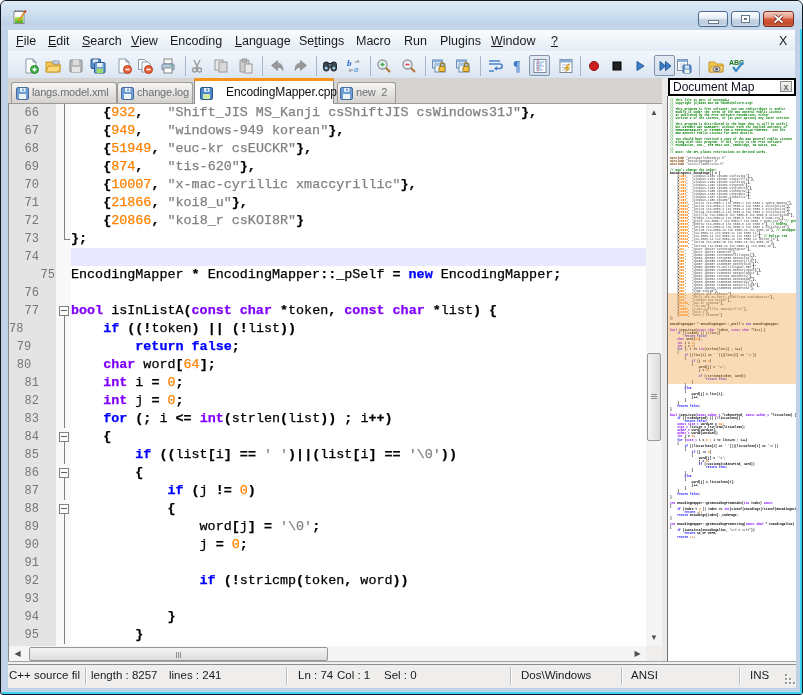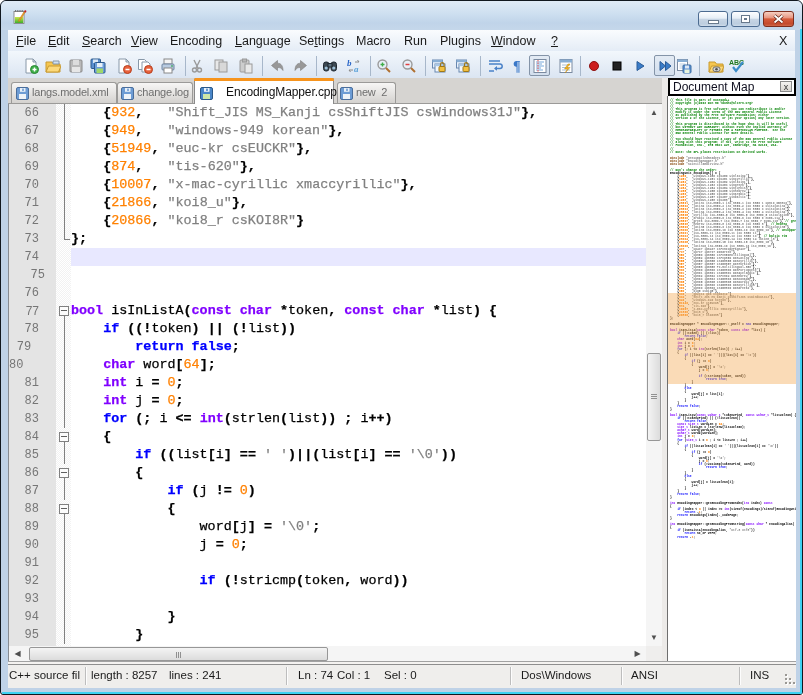--- a/index.html
+++ b/index.html
@@ -248,26 +248,26 @@
   <div style="position:absolute;left:55px;top:103px;width:15px;height:542px;background:#fff;background-image:conic-gradient(#f2f2f2 25%,#fff 25% 50%,#f2f2f2 50% 75%,#fff 75%);background-size:2px 2px"></div>
   <div style="position:absolute;left:8px;top:103px;width:30px;height:18px;line-height:18px;text-align:right;font-size:12px;color:#767676;font-family:'Liberation Mono',monospace">66</div>
     <div style="position:absolute;left:8px;top:121px;width:30px;height:18px;line-height:18px;text-align:right;font-size:12px;color:#767676;font-family:'Liberation Mono',monospace">67</div>
     <div style="position:absolute;left:8px;top:139px;width:30px;height:18px;line-height:18px;text-align:right;font-size:12px;color:#767676;font-family:'Liberation Mono',monospace">68</div>
     <div style="position:absolute;left:8px;top:157px;width:30px;height:18px;line-height:18px;text-align:right;font-size:12px;color:#767676;font-family:'Liberation Mono',monospace">69</div>
     <div style="position:absolute;left:8px;top:175px;width:30px;height:18px;line-height:18px;text-align:right;font-size:12px;color:#767676;font-family:'Liberation Mono',monospace">70</div>
     <div style="position:absolute;left:8px;top:193px;width:30px;height:18px;line-height:18px;text-align:right;font-size:12px;color:#767676;font-family:'Liberation Mono',monospace">71</div>
     <div style="position:absolute;left:8px;top:211px;width:30px;height:18px;line-height:18px;text-align:right;font-size:12px;color:#767676;font-family:'Liberation Mono',monospace">72</div>
     <div style="position:absolute;left:8px;top:229px;width:30px;height:18px;line-height:18px;text-align:right;font-size:12px;color:#767676;font-family:'Liberation Mono',monospace">73</div>
     <div style="position:absolute;left:8px;top:247px;width:30px;height:18px;line-height:18px;text-align:right;font-size:12px;color:#767676;font-family:'Liberation Mono',monospace">74</div>
-    <div style="position:absolute;left:14px;top:265px;width:30px;height:18px;line-height:18px;text-align:right;font-size:12px;color:#767676;font-family:'Liberation Mono',monospace">75</div>
+    <div style="position:absolute;left:24px;top:265px;width:30px;height:18px;line-height:18px;text-align:right;font-size:12px;color:#767676;font-family:'Liberation Mono',monospace">75</div>
     <div style="position:absolute;left:8px;top:283px;width:30px;height:18px;line-height:18px;text-align:right;font-size:12px;color:#767676;font-family:'Liberation Mono',monospace">76</div>
-    <div style="position:absolute;left:8px;top:301px;width:30px;height:18px;line-height:18px;text-align:right;font-size:12px;color:#767676;font-family:Liberation Sans, sans-serif">77</div>
-    <div style="position:absolute;left:8px;top:319px;width:30px;height:18px;line-height:18px;text-align:right;font-size:12px;color:#767676;font-family:'Liberation Mono',monospace">78</div>
+    <div style="position:absolute;left:8px;top:301px;width:30px;height:18px;line-height:18px;text-align:right;font-size:12px;color:#767676;font-family:Liberation Mono, monospace">77</div>
+    <div style="position:absolute;left:8px;top:319px;width:30px;height:18px;line-height:18px;font-size:12px;color:#767676;font-family:'Liberation Mono',monospace">78</div>
     <div style="position:absolute;left:8px;top:337px;width:30px;height:18px;line-height:18px;text-align:center;font-size:12px;color:#767676;font-family:'Liberation Mono',monospace">79</div>
-    <div style="position:absolute;left:8px;top:355px;width:30px;height:18px;line-height:18px;text-align:left;font-size:12px;color:#767676;font-family:'Liberation Mono',monospace">80</div>
+    <div style="position:absolute;left:8px;top:355px;width:30px;height:18px;line-height:18px;text-align:center;font-size:12px;color:#767676;font-family:'Liberation Mono',monospace">80</div>
     <div style="position:absolute;left:8px;top:373px;width:30px;height:18px;line-height:18px;text-align:right;font-size:12px;color:#767676;font-family:'Liberation Mono',monospace">81</div>
     <div style="position:absolute;left:8px;top:391px;width:30px;height:18px;line-height:18px;text-align:right;font-size:12px;color:#767676;font-family:'Liberation Mono',monospace">82</div>
     <div style="position:absolute;left:8px;top:409px;width:30px;height:18px;line-height:18px;text-align:right;font-size:12px;color:#767676;font-family:'Liberation Mono',monospace">83</div>
     <div style="position:absolute;left:8px;top:427px;width:30px;height:18px;line-height:18px;text-align:right;font-size:12px;color:#767676;font-family:'Liberation Mono',monospace">84</div>
     <div style="position:absolute;left:8px;top:445px;width:30px;height:18px;line-height:18px;text-align:right;font-size:12px;color:#767676;font-family:'Liberation Mono',monospace">85</div>
     <div style="position:absolute;left:8px;top:463px;width:30px;height:18px;line-height:18px;text-align:right;font-size:12px;color:#767676;font-family:'Liberation Mono',monospace">86</div>
     <div style="position:absolute;left:8px;top:481px;width:30px;height:18px;line-height:18px;text-align:right;font-size:12px;color:#767676;font-family:'Liberation Mono',monospace">87</div>
     <div style="position:absolute;left:8px;top:499px;width:30px;height:18px;line-height:18px;text-align:right;font-size:12px;color:#767676;font-family:'Liberation Mono',monospace">88</div>
     <div style="position:absolute;left:8px;top:517px;width:30px;height:18px;line-height:18px;text-align:right;font-size:12px;color:#767676;font-family:'Liberation Mono',monospace">89</div>
     <div style="position:absolute;left:8px;top:535px;width:30px;height:18px;line-height:18px;text-align:right;font-size:12px;color:#767676;font-family:'Liberation Mono',monospace">90</div>
@@ -315,20 +315,21 @@
   <div style="position:absolute;left:70px;top:247px;width:575px;height:18px;background:#e8e8ff"></div>
     <div class="cl" style="top:103px">    <b>{</b><span style="color:#ff8000">932</span><b>,</b>   <span style="color:#808080">"Shift_JIS MS_Kanji csShiftJIS csWindows31J"</span><b>},</b></div>
     <div class="cl" style="top:121px">    <b>{</b><span style="color:#ff8000">949</span><b>,</b>   <span style="color:#808080">"windows-949 korean"</span><b>},</b></div>
     <div class="cl" style="top:139px">    <b>{</b><span style="color:#ff8000">51949</span><b>,</b> <span style="color:#808080">"euc-kr csEUCKR"</span><b>},</b></div>
     <div class="cl" style="top:157px">    <b>{</b><span style="color:#ff8000">874</span><b>,</b>   <span style="color:#808080">"tis-620"</span><b>},</b></div>
     <div class="cl" style="top:175px">    <b>{</b><span style="color:#ff8000">10007</span><b>,</b> <span style="color:#808080">"x-mac-cyrillic xmaccyrillic"</span><b>},</b></div>
     <div class="cl" style="top:193px">    <b>{</b><span style="color:#ff8000">21866</span><b>,</b> <span style="color:#808080">"koi8_u"</span><b>},</b></div>
     <div class="cl" style="top:211px">    <b>{</b><span style="color:#ff8000">20866</span><b>,</b> <span style="color:#808080">"koi8_r csKOI8R"</span><b>}</b></div>
     <div class="cl" style="top:229px"><b>};</b></div>
     <div class="cl" style="top:247px"></div>
+    <div class="cl" style="top:265px">EncodingMapper <b>*</b> EncodingMapper<b>::</b>_pSelf <b>=</b> <b style="color:#0000ff">new</b> EncodingMapper<b>;</b></div>
     <div class="cl" style="top:283px"></div>
     <div class="cl" style="top:319px">    <b style="color:#0000ff">if</b> <b>((!</b>token<b>)</b> <b>||</b> <b>(!</b>list<b>))</b></div>
     <div class="cl" style="top:301px"><b style="color:#8000ff">bool</b> isInListA<b>(</b><b style="color:#8000ff">const</b> <b style="color:#8000ff">char</b> <b>*</b>token<b>,</b> <b style="color:#8000ff">const</b> <b style="color:#8000ff">char</b> <b>*</b>list<b>)</b> <b>{</b></div>
     <div class="cl" style="top:337px">        <b style="color:#0000ff">return</b> <b style="color:#0000ff">false</b><b>;</b></div>
     <div class="cl" style="top:355px">    <b style="color:#8000ff">char</b> word<b>[</b><span style="color:#ff8000">64</span><b>];</b></div>
     <div class="cl" style="top:373px">    <b style="color:#8000ff">int</b> i <b>=</b> <span style="color:#ff8000">0</span><b>;</b></div>
     <div class="cl" style="top:391px">    <b style="color:#8000ff">int</b> j <b>=</b> <span style="color:#ff8000">0</span><b>;</b></div>
     <div class="cl" style="top:409px">    <b style="color:#0000ff">for</b> <b>(;</b> i <b>&lt;=</b> <b style="color:#8000ff">int</b><b>(</b>strlen<b>(</b>list<b>))</b> <b>;</b> i<b>++)</b></div>
     <div class="cl" style="top:427px">    <b>{</b></div>
     <div class="cl" style="top:445px">        <b style="color:#0000ff">if</b> <b>((</b>list<b>[</b>i<b>]</b> <b>==</b> <span style="color:#808080">' '</span><b>)||(</b>list<b>[</b>i<b>]</b> <b>==</b> <span style="color:#808080">'\0'</span><b>))</b></div>

